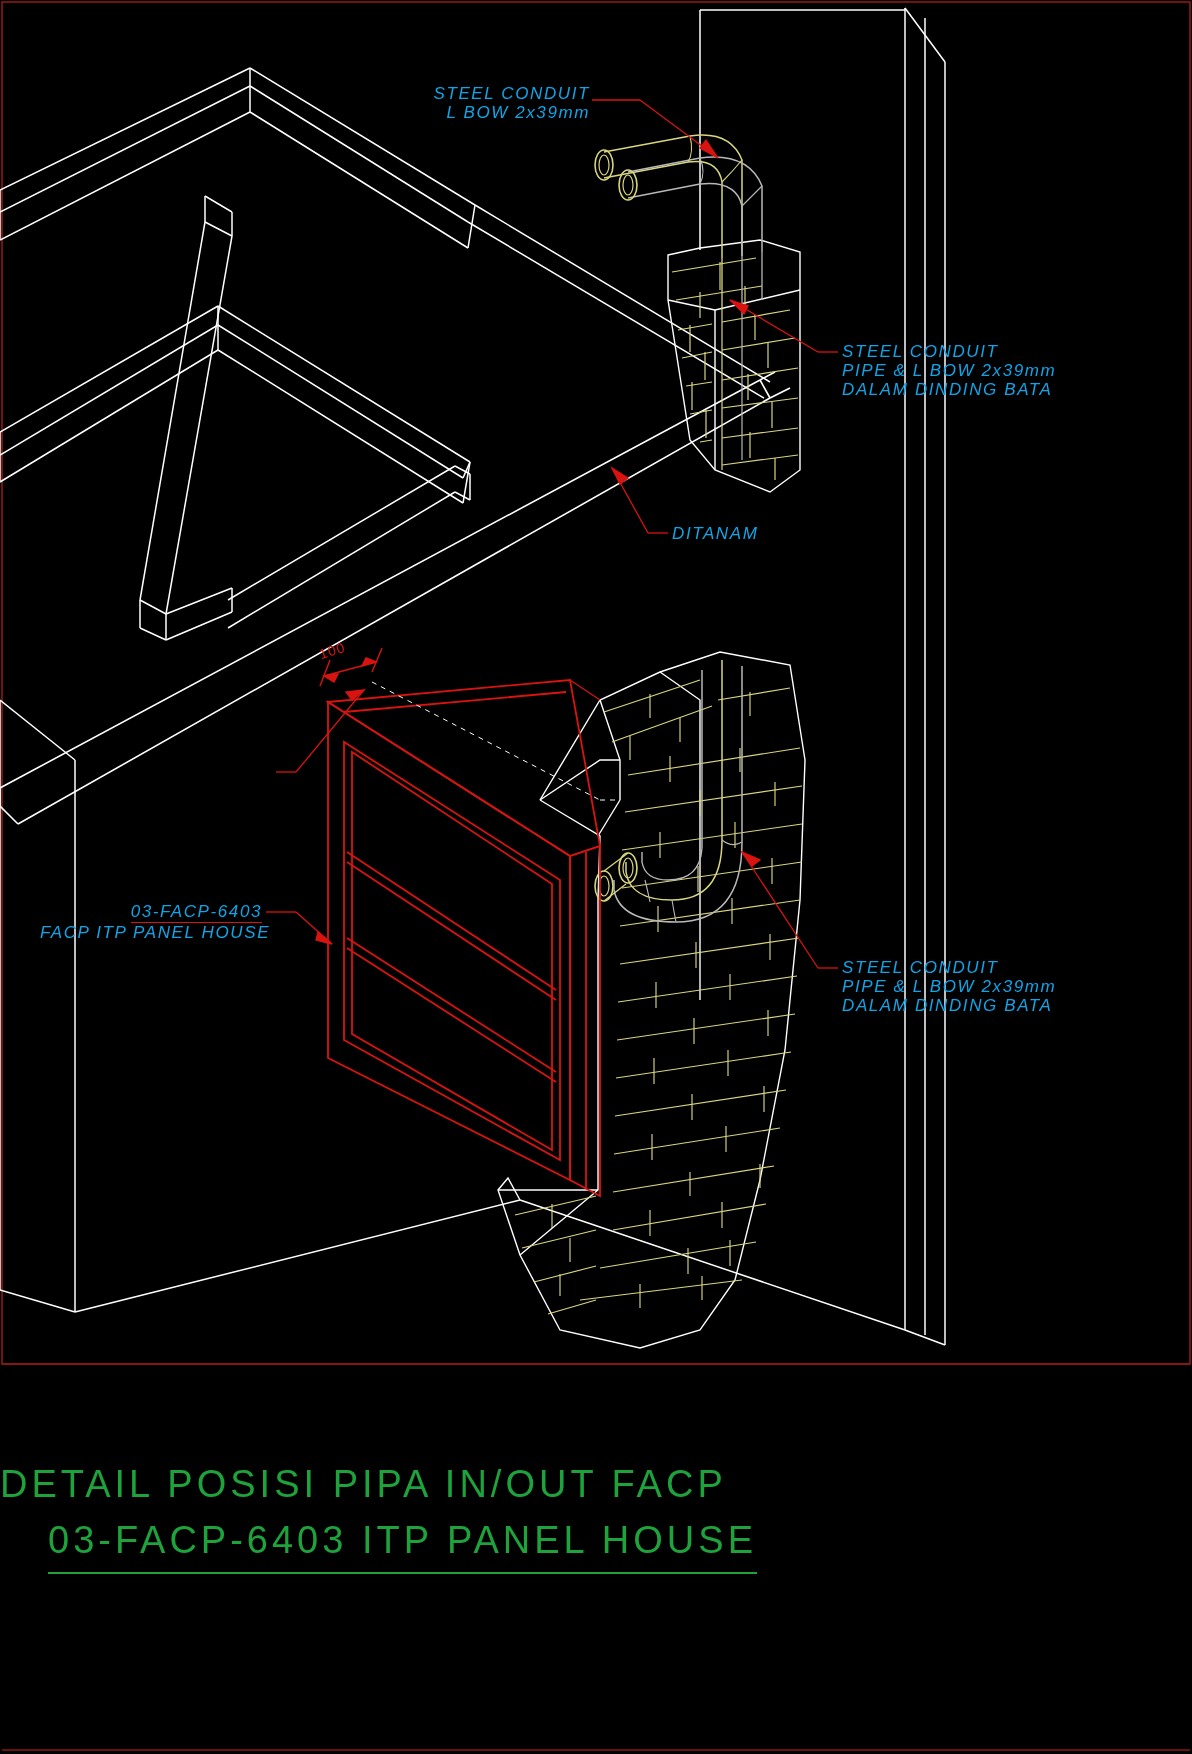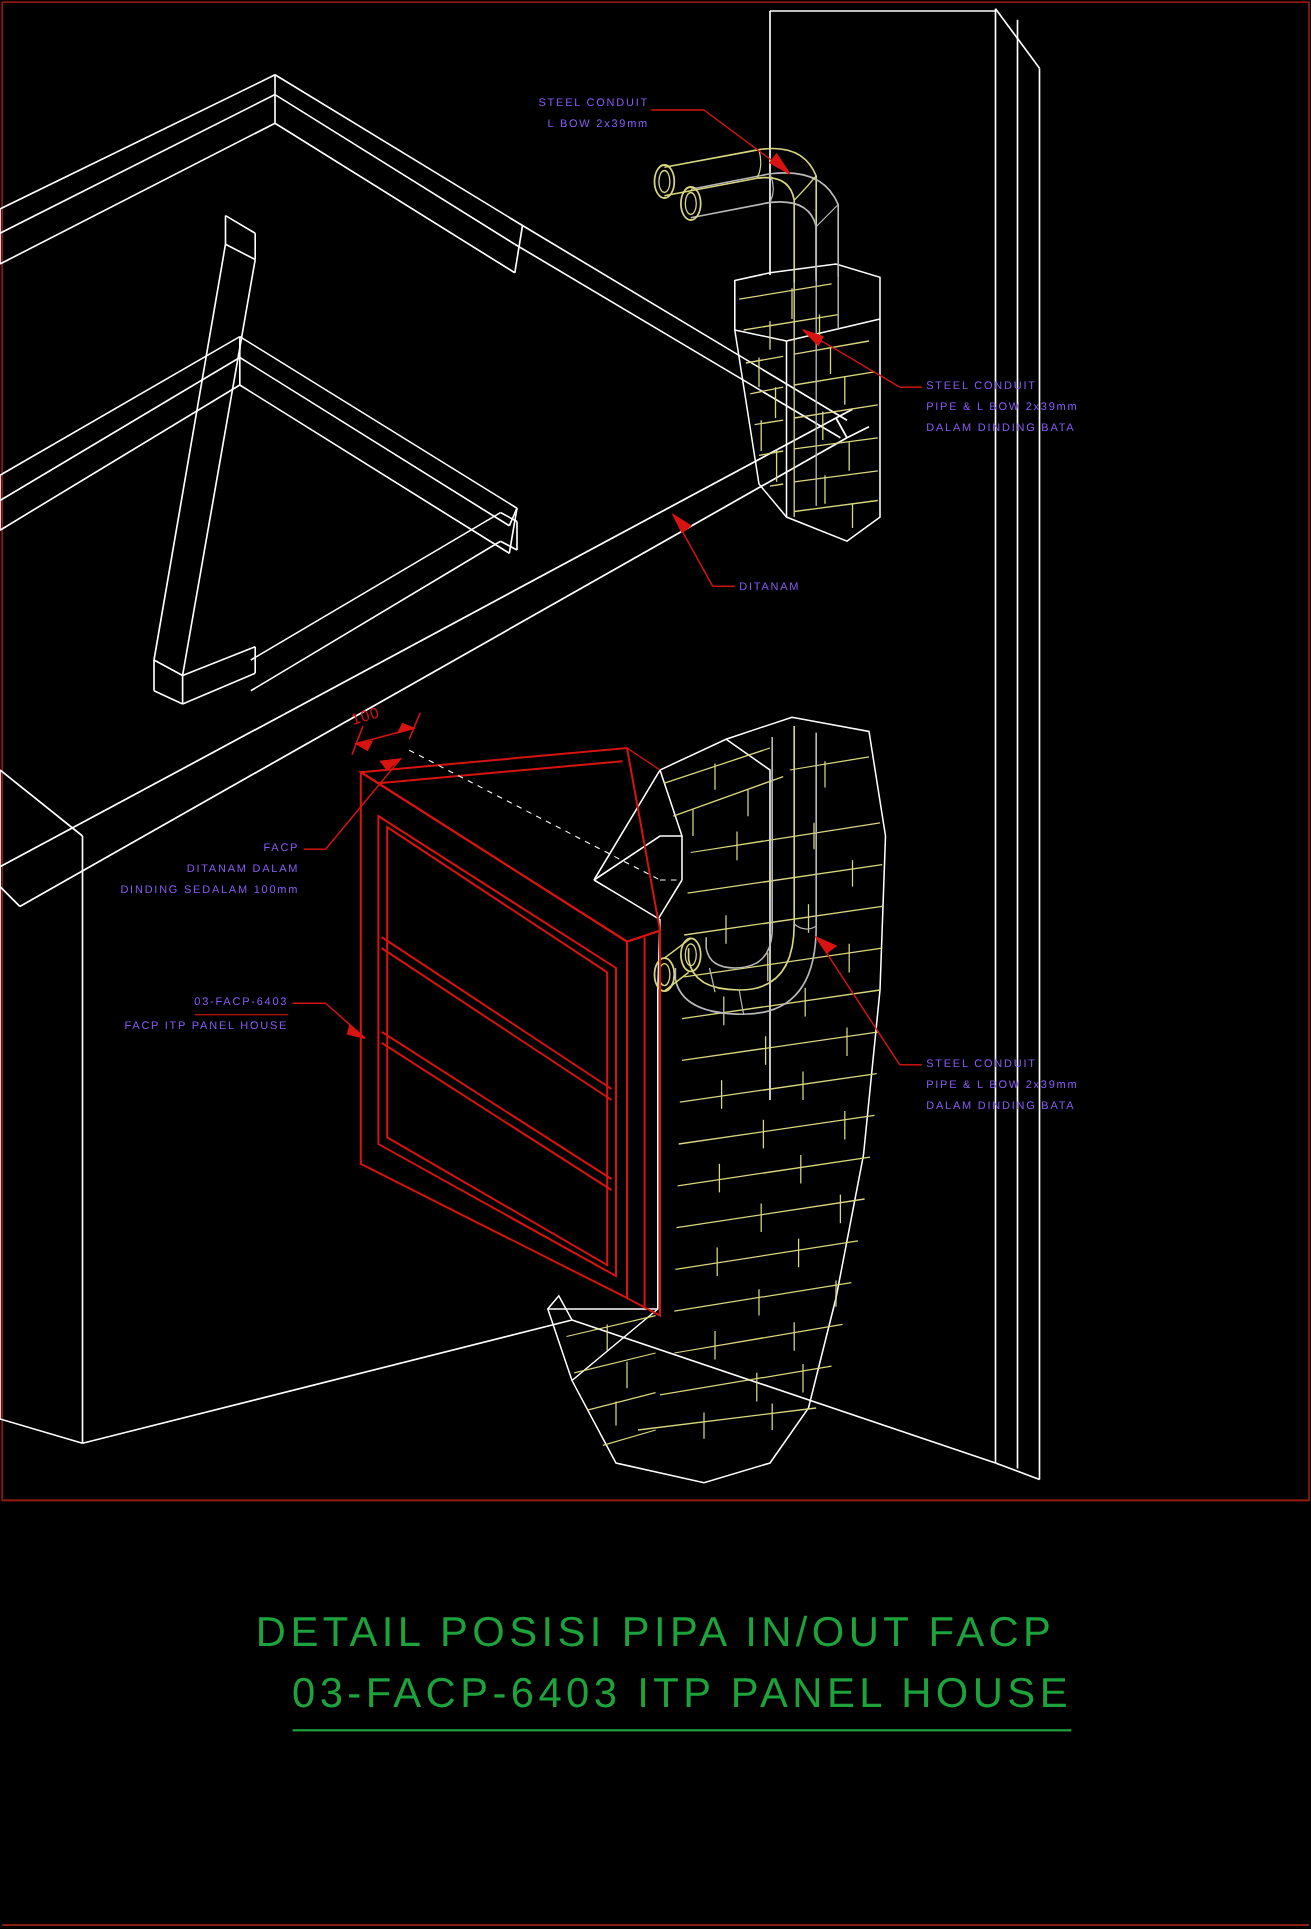--- a/index.html
+++ b/index.html
@@ -22,46 +22,46 @@
   svg.layer {
     position: absolute;
     left: 0;
     top: 0;
     width: 1192px;
     height: 1754px;
     display: block;
   }
   .anno {
     position: absolute;
-    color: #8b5cf6;
+    color: #0ea5e9;
     font-family: "Liberation Sans", sans-serif;
-    font-size: 10px;
+    font-size: 17px;
     letter-spacing: 1.6px;
     white-space: nowrap;
     line-height: 19px;
+    font-style: italic;
   }
   .anno.r { text-align: right; }
   .anno .u {
     display: inline-block;
     border-bottom: 1px solid #d81410;
     padding-bottom: 1px;
   }
   .dim {
     position: absolute;
     color: #d81410;
     font-size: 14px;
     letter-spacing: 1px;
     font-family: "Liberation Sans", sans-serif;
   }
   .title-block {
     position: absolute;
     left: 0;
     top: 1456px;
     width: 1192px;
-    text-align: center;
     color: #1ea23c;
     font-family: "Liberation Sans", sans-serif;
     font-size: 38px;
     letter-spacing: 4px;
     line-height: 56px;
   }
   .title-block .u2 {
     display: inline-block;
     border-bottom: 2px solid #1ea23c;
     padding-bottom: 4px;
@@ -396,25 +396,20 @@
   <div class="anno" style="left:842px; top:342px;">
     <div>STEEL CONDUIT</div>
     <div>PIPE &amp; L BOW 2x39mm</div>
     <div>DALAM DINDING BATA</div>
   </div>
 
   <div class="anno" style="left:672px; top:524px;">
     <div>DITANAM</div>
   </div>
 
-  <div class="anno r" style="left:60px; top:762px; width:212px;">
-    <div>FACP</div>
-    <div>DITANAM DALAM</div>
-    <div>DINDING SEDALAM 100mm</div>
-  </div>
 
   <div class="anno r" style="left:40px; top:902px; width:222px;text-align:right;">
     <div>
       <span class="u">03-FACP-6403</span>
     </div>
     <div>FACP ITP PANEL HOUSE</div>
   </div>
 
   <div class="anno" style="left:842px; top:958px;">
     <div>STEEL CONDUIT</div>

